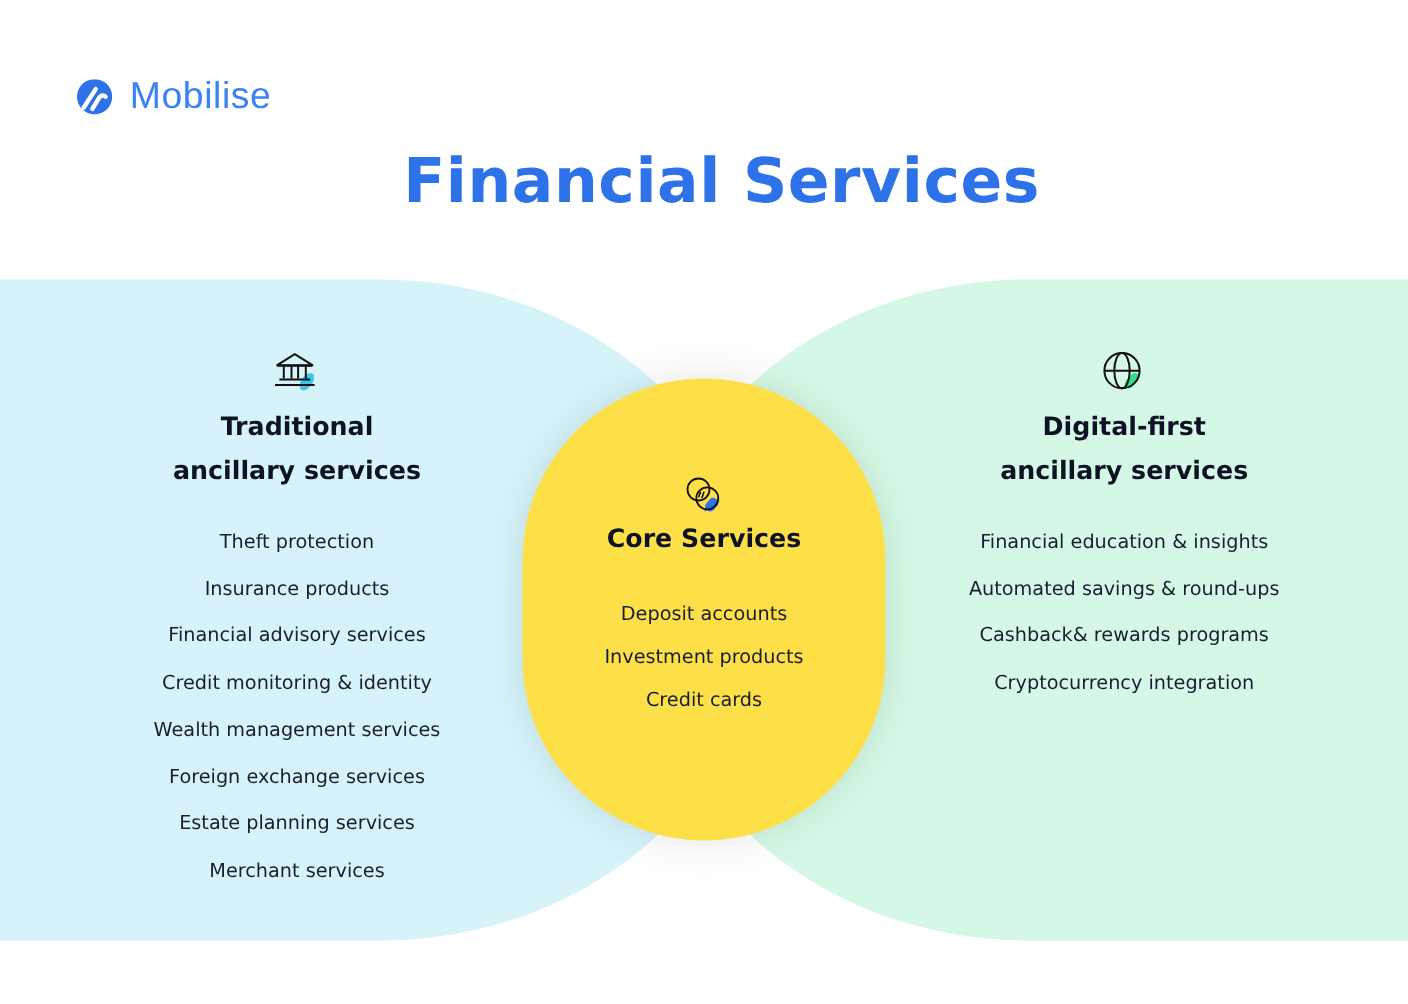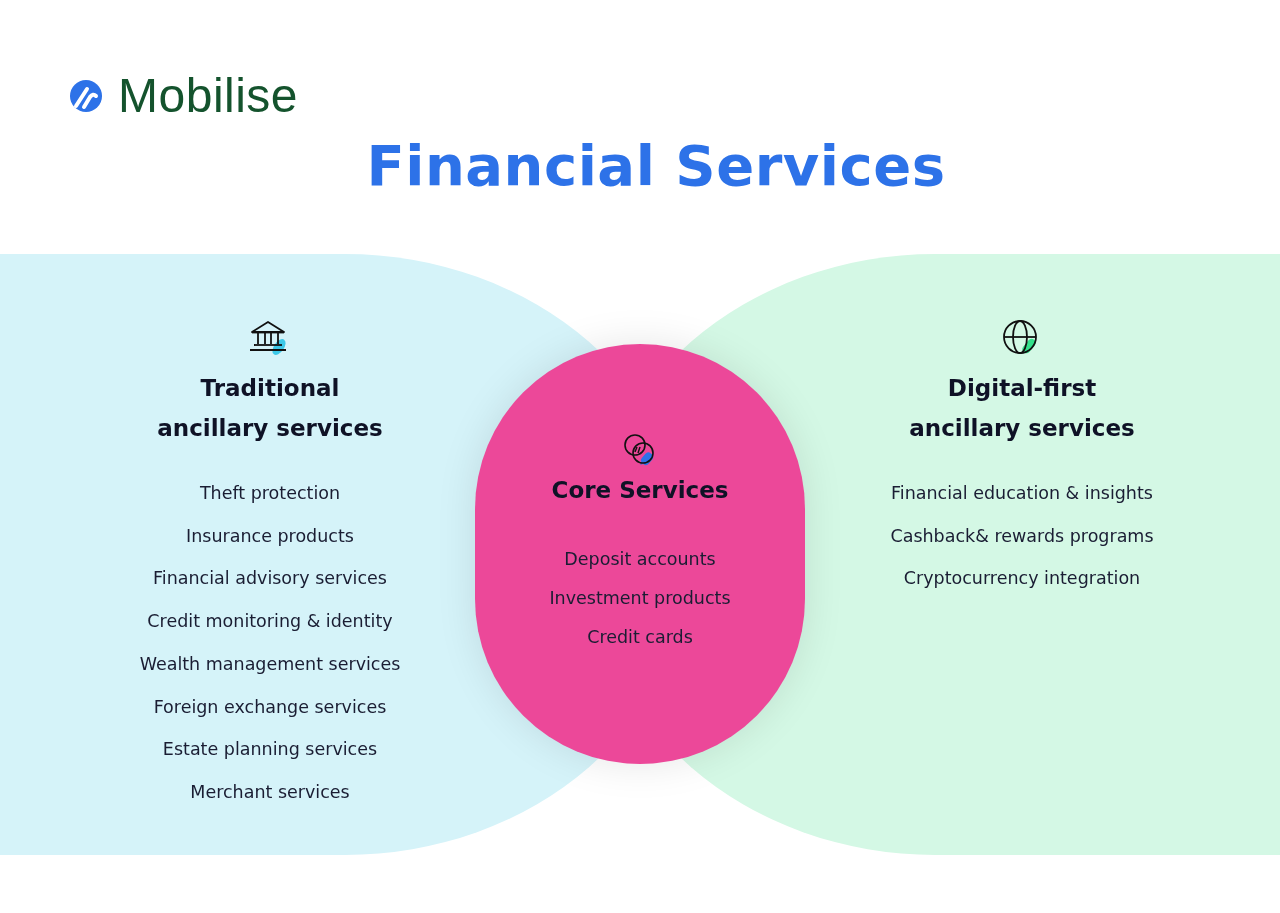--- a/index.html
+++ b/index.html
@@ -1,42 +1,42 @@
 <!DOCTYPE html>
 <html><head>
 <meta charset="utf-8">
 <style>
   * { box-sizing: border-box; margin: 0; padding: 0; }
   html, body { width: 1280px; height: 913px; background: #ffffff; overflow: hidden; }
   body { position: relative; font-family: "DejaVu Sans", sans-serif; color: #0f1226; }
 
   .logo { position: absolute; left: 70px; top: 68px; display: flex; align-items: center; gap: 16px; }
   .logo-mark { width: 32px; height: 32px; }
-  .logo-text { font-family: "Liberation Sans", sans-serif; font-size: 48px; font-weight: 400; color: #14532d; letter-spacing: 0.5px; }
+  .logo-text { font-family: "Liberation Sans", sans-serif; font-size: 34px; font-weight: 400; color: #3b82f6; letter-spacing: 0.5px; }
 
   .page-title { position: absolute; left: 0; width: 1280px; top: 133px; text-align: center;
     font-family: "DejaVu Sans", sans-serif; font-weight: 700; font-size: 56px; color: #2d72e8; letter-spacing: 0.5px; padding-left: 32px; }
 
   .panel { position: absolute; top: 254px; height: 601px; }
   .panel-left { left: 0; width: 690px; background: #d5f3f9; border-radius: 0 345px 345px 0 / 0 300px 300px 0; }
   .panel-right { right: 0; width: 690px; background: #d4f8e5; border-radius: 345px 0 0 345px / 300px 0 0 300px; }
 
   .col { position: absolute; top: 316px; width: 420px; text-align: center; }
   .col-left { left: 60px; }
   .col-right { left: 812px; }
 
   .icon-wrap { width: 48px; height: 44px; margin: 0 auto; position: relative; }
   .icon-wrap svg { position: absolute; left: 0; top: 0; }
 
   .col-title { font-weight: 700; font-size: 23px; line-height: 40px; margin-top: 8px; color: #0f1226; }
 
   .list { list-style: none; margin-top: 24px; }
   .list li { font-size: 17.5px; line-height: 42.7px; color: #1a1d33; }
 
-  .core { position: absolute; left: 475px; top: 344px; width: 330px; height: 420px; background: #ec4899;
+  .core { position: absolute; left: 475px; top: 344px; width: 330px; height: 420px; background: #fde047;
     border-radius: 165px; box-shadow: 0 0 40px rgba(0,0,0,0.10); text-align: center; padding-top: 88px; }
   .core .icon-wrap { width: 40px; height: 36px; }
   .core-title { font-weight: 700; font-size: 23px; line-height: 40px; margin-top: 2px; color: #0f1226; }
   .core-list { list-style: none; margin-top: 30px; }
   .core-list li { font-size: 17.5px; line-height: 39px; color: #1a1d33; }
 </style>
 </head>
 <body>
 
 <div class="logo">
@@ -91,20 +91,21 @@
       <ellipse cx="22" cy="21" rx="7" ry="16" fill="none" stroke="#111" stroke-width="1.8"></ellipse>
       <line x1="6" y1="21" x2="38" y2="21" stroke="#111" stroke-width="1.8"></line>
     </svg>
   </div>
   <h2 class="col-title">
     <span>Digital-first</span><br>
     <span>ancillary services</span>
   </h2>
   <ul class="list">
     <li>Financial education &amp; insights</li>
+    <li>Automated savings &amp; round-ups</li>
     <li>Cashback&amp; rewards programs</li>
     <li>Cryptocurrency integration</li>
   </ul>
 </section>
 
 <section class="core">
   <div class="icon-wrap">
     <svg width="40" height="36" viewBox="0 0 40 36">
       <path d="M27 22 A10 10 0 0 1 23 32 L20 33 Q24 27 31 22 Z" fill="#2d72e8"></path>
       <rect x="23" y="20" width="9" height="13" rx="4" transform="rotate(40 27 26)" fill="#2d72e8"></rect>

